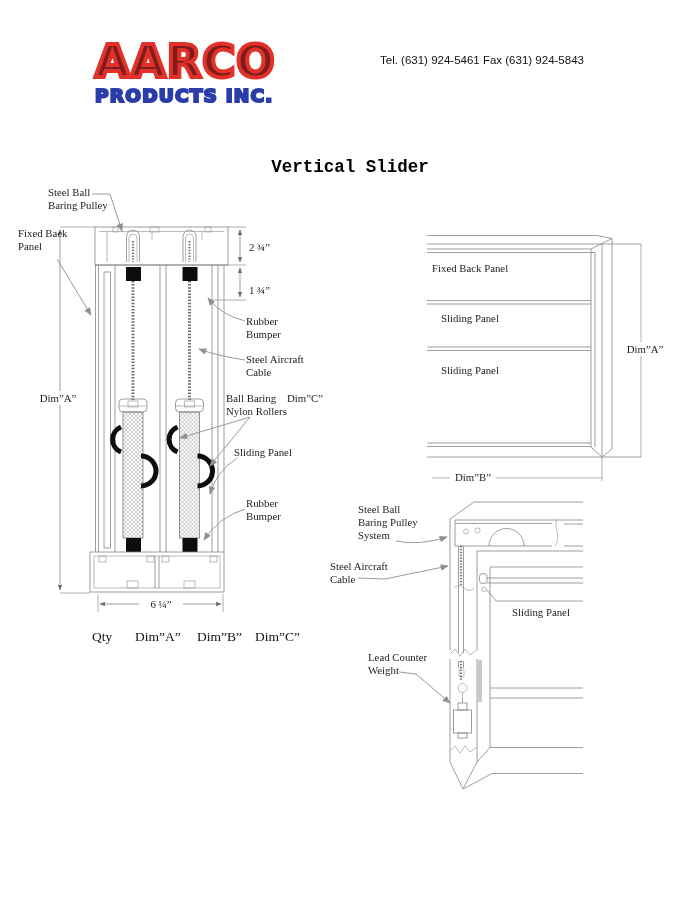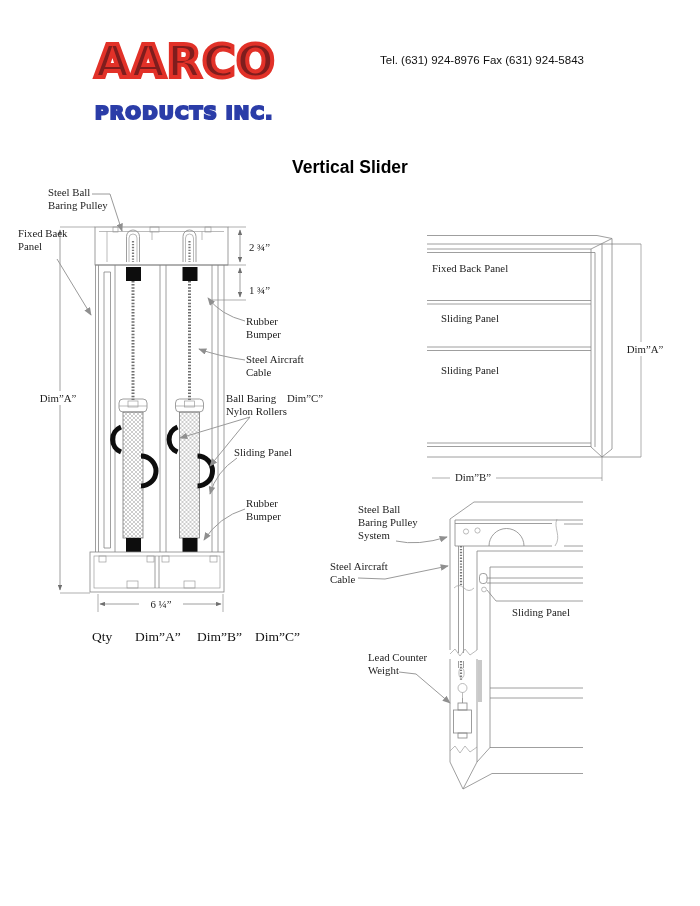--- a/index.html
+++ b/index.html
@@ -2,25 +2,25 @@
 <html><head>
 <meta charset="utf-8">
 <style>
   html,body{margin:0;padding:0;background:#fff;}
   body{width:700px;height:906px;position:relative;overflow:hidden;
        font-family:"Liberation Serif",serif;}
   .logo{position:absolute;left:95px;top:38px;}
   .logo-a{font-family:"DejaVu Sans",sans-serif;font-weight:bold;font-size:45px;
           line-height:1.05;color:#7f1d1d;-webkit-text-stroke:4px #e23128;letter-spacing:1px;}
   .logo-p{font-family:"DejaVu Sans",sans-serif;font-weight:bold;font-size:18.5px;
-          color:#2b3da8;-webkit-text-stroke:2.2px #2b3da8;letter-spacing:1.2px;margin-top:17px;}
+          color:#2b3da8;-webkit-text-stroke:2.2px #2b3da8;letter-spacing:1.2px;margin-top:0;}
   .addr{position:absolute;left:380px;top:53px;
         font-family:"Liberation Sans",sans-serif;font-size:11.5px;line-height:15.5px;color:#111;}
   .title{position:absolute;left:0;top:157px;width:700px;text-align:center;
-         font-family:Liberation Sans, sans-serif;font-weight:bold;font-size:17.5px;color:#000;}
+         font-family:Liberation Mono, monospace;font-weight:bold;font-size:17.5px;color:#000;}
   svg{position:absolute;left:0;top:185px;}
   .ln{stroke:#868686;stroke-width:.8;fill:none;}
   .lnl{stroke:#9d9d9d;stroke-width:.7;fill:none;}
   .blk{fill:#0d0d0d;stroke:none;}
   .roller{stroke:#0d0d0d;stroke-width:5;fill:none;}
   .cable{stroke:#6e6e6e;stroke-width:3;stroke-dasharray:1.5 1.6;fill:none;}
   .cable2{stroke:#787878;stroke-width:2.2;stroke-dasharray:1.4 1.5;fill:none;}
   .hatch{fill:url(#hp);stroke:#7a7a7a;stroke-width:.8;}
   .lead{stroke:#9a9a9a;stroke-width:1;fill:none;marker-end:url(#mA);}
   .dim{stroke:#878787;stroke-width:.8;fill:none;marker-start:url(#mDs);marker-end:url(#mD);}
@@ -30,21 +30,21 @@
   .wbg{fill:#fff;stroke:none;}
 </style>
 </head>
 <body>
 
 <div class="logo">
   <div class="logo-a">AARCO</div>
   <div class="logo-p">PRODUCTS INC.</div>
 </div>
 <div class="addr">
-  <div>Tel. (631) 924-8976  Fax (631) 924-5843</div>
+  <div>Tel. (631) 924-5461  Fax (631) 924-5843</div>
 </div>
 <div class="title">Vertical Slider</div>
 
 <svg width="700" height="621" viewBox="0 185 700 621">
   <defs>
     <pattern id="hp" width="4" height="4" patternUnits="userSpaceOnUse">
       <path d="M0,4 L4,0 M0,0 L4,4" stroke="#9b9b9b" stroke-width="0.5"></path>
     </pattern>
     <marker id="mA" viewBox="0 0 10 8" markerWidth="8.5" markerHeight="6.5" refX="9" refY="4" orient="auto">
       <path d="M0,0 L10,4 L0,8 z" fill="#8f8f8f"></path>

